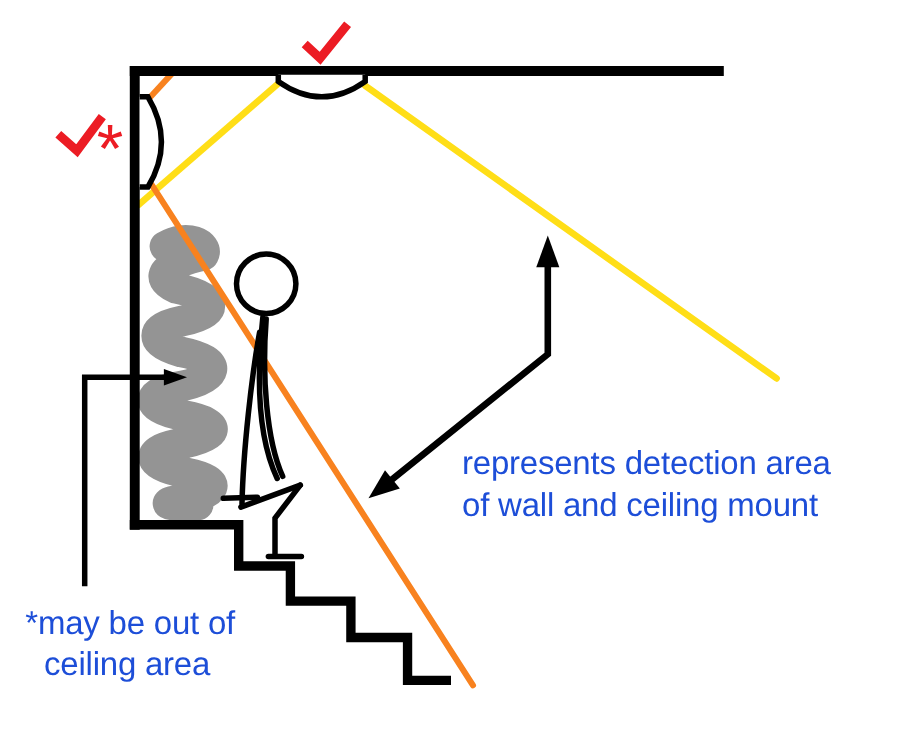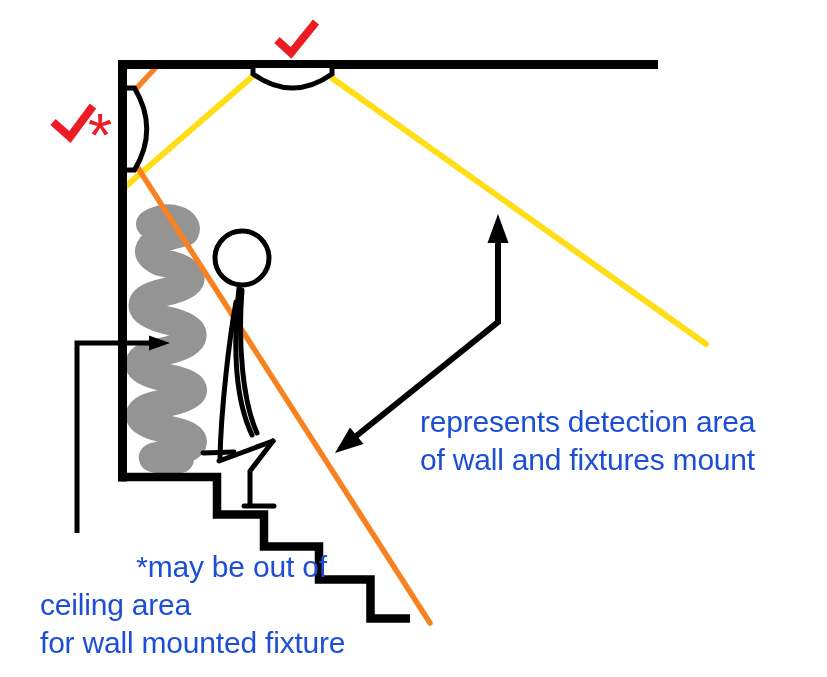--- a/index.html
+++ b/index.html
@@ -15,21 +15,21 @@
   .note {
     position: absolute;
     font-size: 30px;
     line-height: 38px;
     color: #1d4ed8;
     letter-spacing: -0.2px;
     white-space: nowrap;
   }
   .note-right { left: 420px; top: 403px; width: 400px; }
   .note-left  { left: 40px;  top: 548px; width: 400px; }
-  .hang { margin-left: -17px; text-align: center; }
+  .hang { margin-left: -17px; }
 </style>
 </head>
 <body>
 
 <div class="canvas">
 
   <svg width="827" height="677" viewBox="0 0 827 677">
 
     <path d="M150 224 C170 212 190 222 185 232 C150 240 138 252 160 262 C200 270 200 285 165 292 C135 298 135 312 165 320 C205 328 200 345 160 352 C130 358 132 372 168 378 C205 385 200 398 160 404 C130 410 133 424 170 430 C205 437 198 450 162 455 C145 457 152 461 180 459" fill="none" stroke="var(--coverage-blob, #949494)" stroke-width="28" stroke-linecap="round" stroke-linejoin="round"></path>
 
@@ -73,22 +73,21 @@
       <polygon points="335,453 350,427.5 363.5,444" stroke="none"></polygon>
     </g>
 
     <path d="M277 40 L291 53 L316 22" fill="none" stroke="var(--check, #EC1C24)" stroke-width="8"></path>
     <path d="M53 122 L70 137 L93 106" fill="none" stroke="var(--check, #EC1C24)" stroke-width="8"></path>
     <text x="88" y="156" font-size="62" font-family="Liberation Sans, sans-serif" fill="var(--check, #EC1C24)">*</text>
   </svg>
 
   <div class="note note-right">
     <div>represents detection area</div>
-    <div>of wall and fixtures mount</div>
+    <div>of wall and ceiling mount</div>
   </div>
 
   <div class="note note-left">
     <div class="hang">*may be out of</div>
     <div>ceiling area</div>
-    <div>for wall mounted fixture</div>
   </div>
 
 </div>
 
 </body></html>

